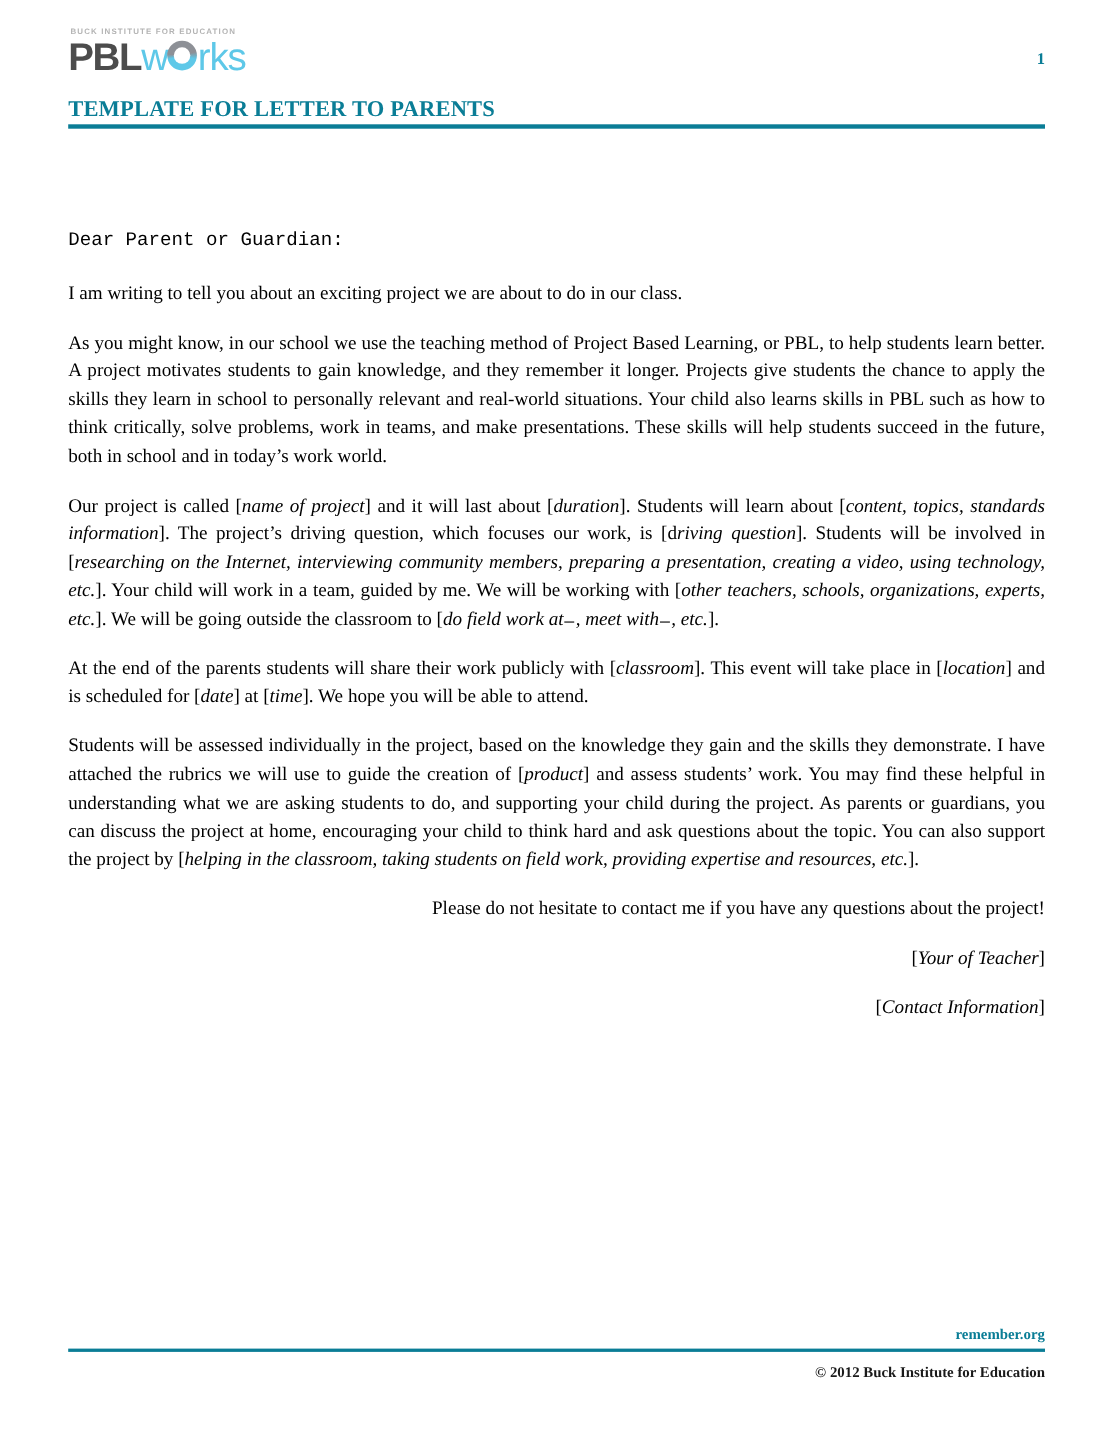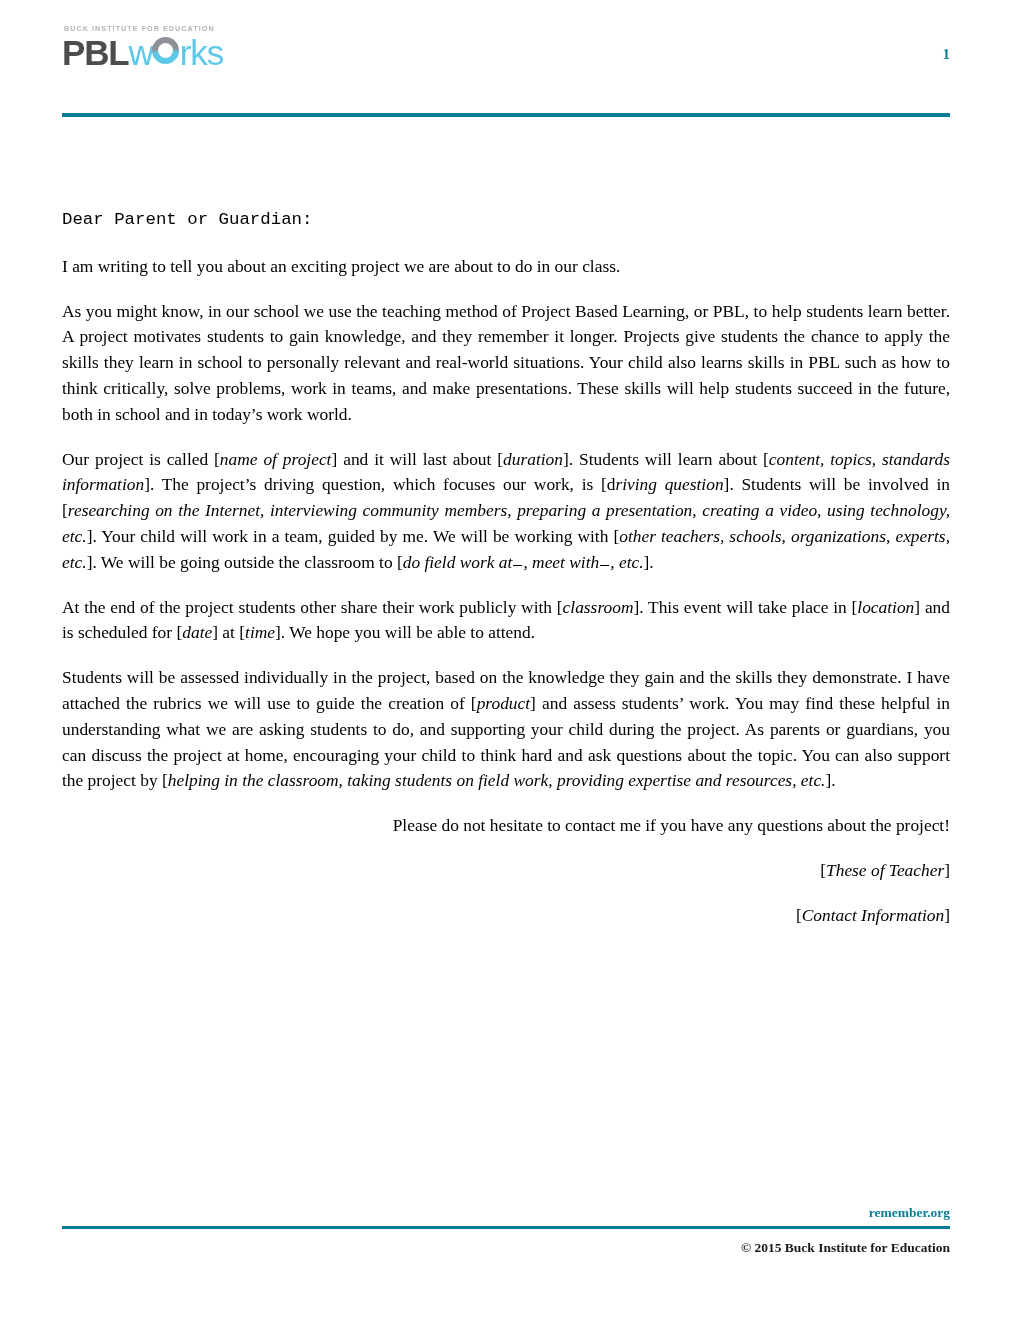--- a/index.html
+++ b/index.html
@@ -190,44 +190,45 @@
       <div class="logo-wordmark">
         <span class="logo-pbl">PBL</span>
           <span class="logo-w">w</span>
           <span class="logo-o"></span>
           <span class="logo-rks">rks</span>
       </div>
     </div>
     <div class="page-number">1</div>
   </div>
 
+  <div class="doc-title">TEMPLATE FOR LETTER TO PARENTS</div>
   <div class="header-rule"></div>
 
   <div class="letter-body">
 
     <p class="para salutation">Dear Parent or Guardian:</p>
 
     <p class="para">I am writing to tell you about an exciting project we are about to do in our class.</p>
 
     <p class="para">As you might know, in our school we use the teaching method of Project Based Learning, or PBL, to help students learn better. A project motivates students to gain knowledge, and they remember it longer. Projects give students the chance to apply the skills they learn in school to personally relevant and real-world situations. Your child also learns skills in PBL such as how to think critically, solve problems, work in teams, and make presentations. These skills will help students succeed in the future, both in school and in today’s work world.</p>
 
     <p class="para"><span> Our project is called [</span><span class="ph">name of project</span><span>] and it will last about [</span><span class="ph">duration</span><span>]. Students will learn about [</span><span class="ph">content, topics, standards information</span><span>]. The project’s driving question, which focuses our work, is [d</span><span class="ph">riving question</span><span>]. Students will be involved in [</span><span class="ph">researching on the Internet, interviewing community members, preparing a presentation, creating a video, using technology, etc.</span><span>]. Your child will work in a team, guided by me. We will be working with [</span><span class="ph">other teachers, schools, organizations, experts, etc.</span><span>]. We will be going outside the classroom to [</span><span class="ph">do field work at</span><span class="blank"></span><span class="ph">, meet with</span><span class="blank"></span><span class="ph">, etc.</span><span>].</span></p>
 
-    <p class="para"><span>At the end of the project students other share their work publicly with [</span><span class="ph">classroom</span><span>]. This event will take place in [</span><span class="ph">location</span><span>] and is scheduled for [</span><span class="ph">date</span><span>] at [</span><span class="ph">time</span><span>]. We hope you will be able to attend.</span></p>
+    <p class="para"><span>At the end of the parents students will share their work publicly with [</span><span class="ph">classroom</span><span>]. This event will take place in [</span><span class="ph">location</span><span>] and is scheduled for [</span><span class="ph">date</span><span>] at [</span><span class="ph">time</span><span>]. We hope you will be able to attend.</span></p>
 
     <p class="para"><span>Students will be assessed individually in the project, based on the knowledge they gain and the skills they demonstrate. I have attached the rubrics we will use to guide the creation of [</span><span class="ph">product</span><span>] and assess students’ work. You may find these helpful in understanding what we are asking students to do, and supporting your child during the project. As parents or guardians, you can discuss the project at home, encouraging your child to think hard and ask questions about the topic. You can also support the project by [</span><span class="ph">helping in the classroom, taking students on field work, providing expertise and resources, etc.</span><span>].</span></p>
 
     <p class="para no-justify">Please do not hesitate to contact me if you have any questions about the project!</p>
 
 
-    <p class="para no-justify closing-line"><span>[</span><span class="ph">These of Teacher</span><span>]</span></p>
+    <p class="para no-justify closing-line"><span>[</span><span class="ph">Your of Teacher</span><span>]</span></p>
 
     <p class="para no-justify"><span>[</span><span class="ph">Contact Information</span><span>]</span></p>
 
   </div>
 
   <div class="footer">
     <div class="footer-site">remember.org</div>
     <div class="footer-rule"></div>
-    <div class="footer-copyright">© 2015 Buck Institute for Education</div>
+    <div class="footer-copyright">© 2012 Buck Institute for Education</div>
   </div>
 
 </div>
 
 </body></html>

